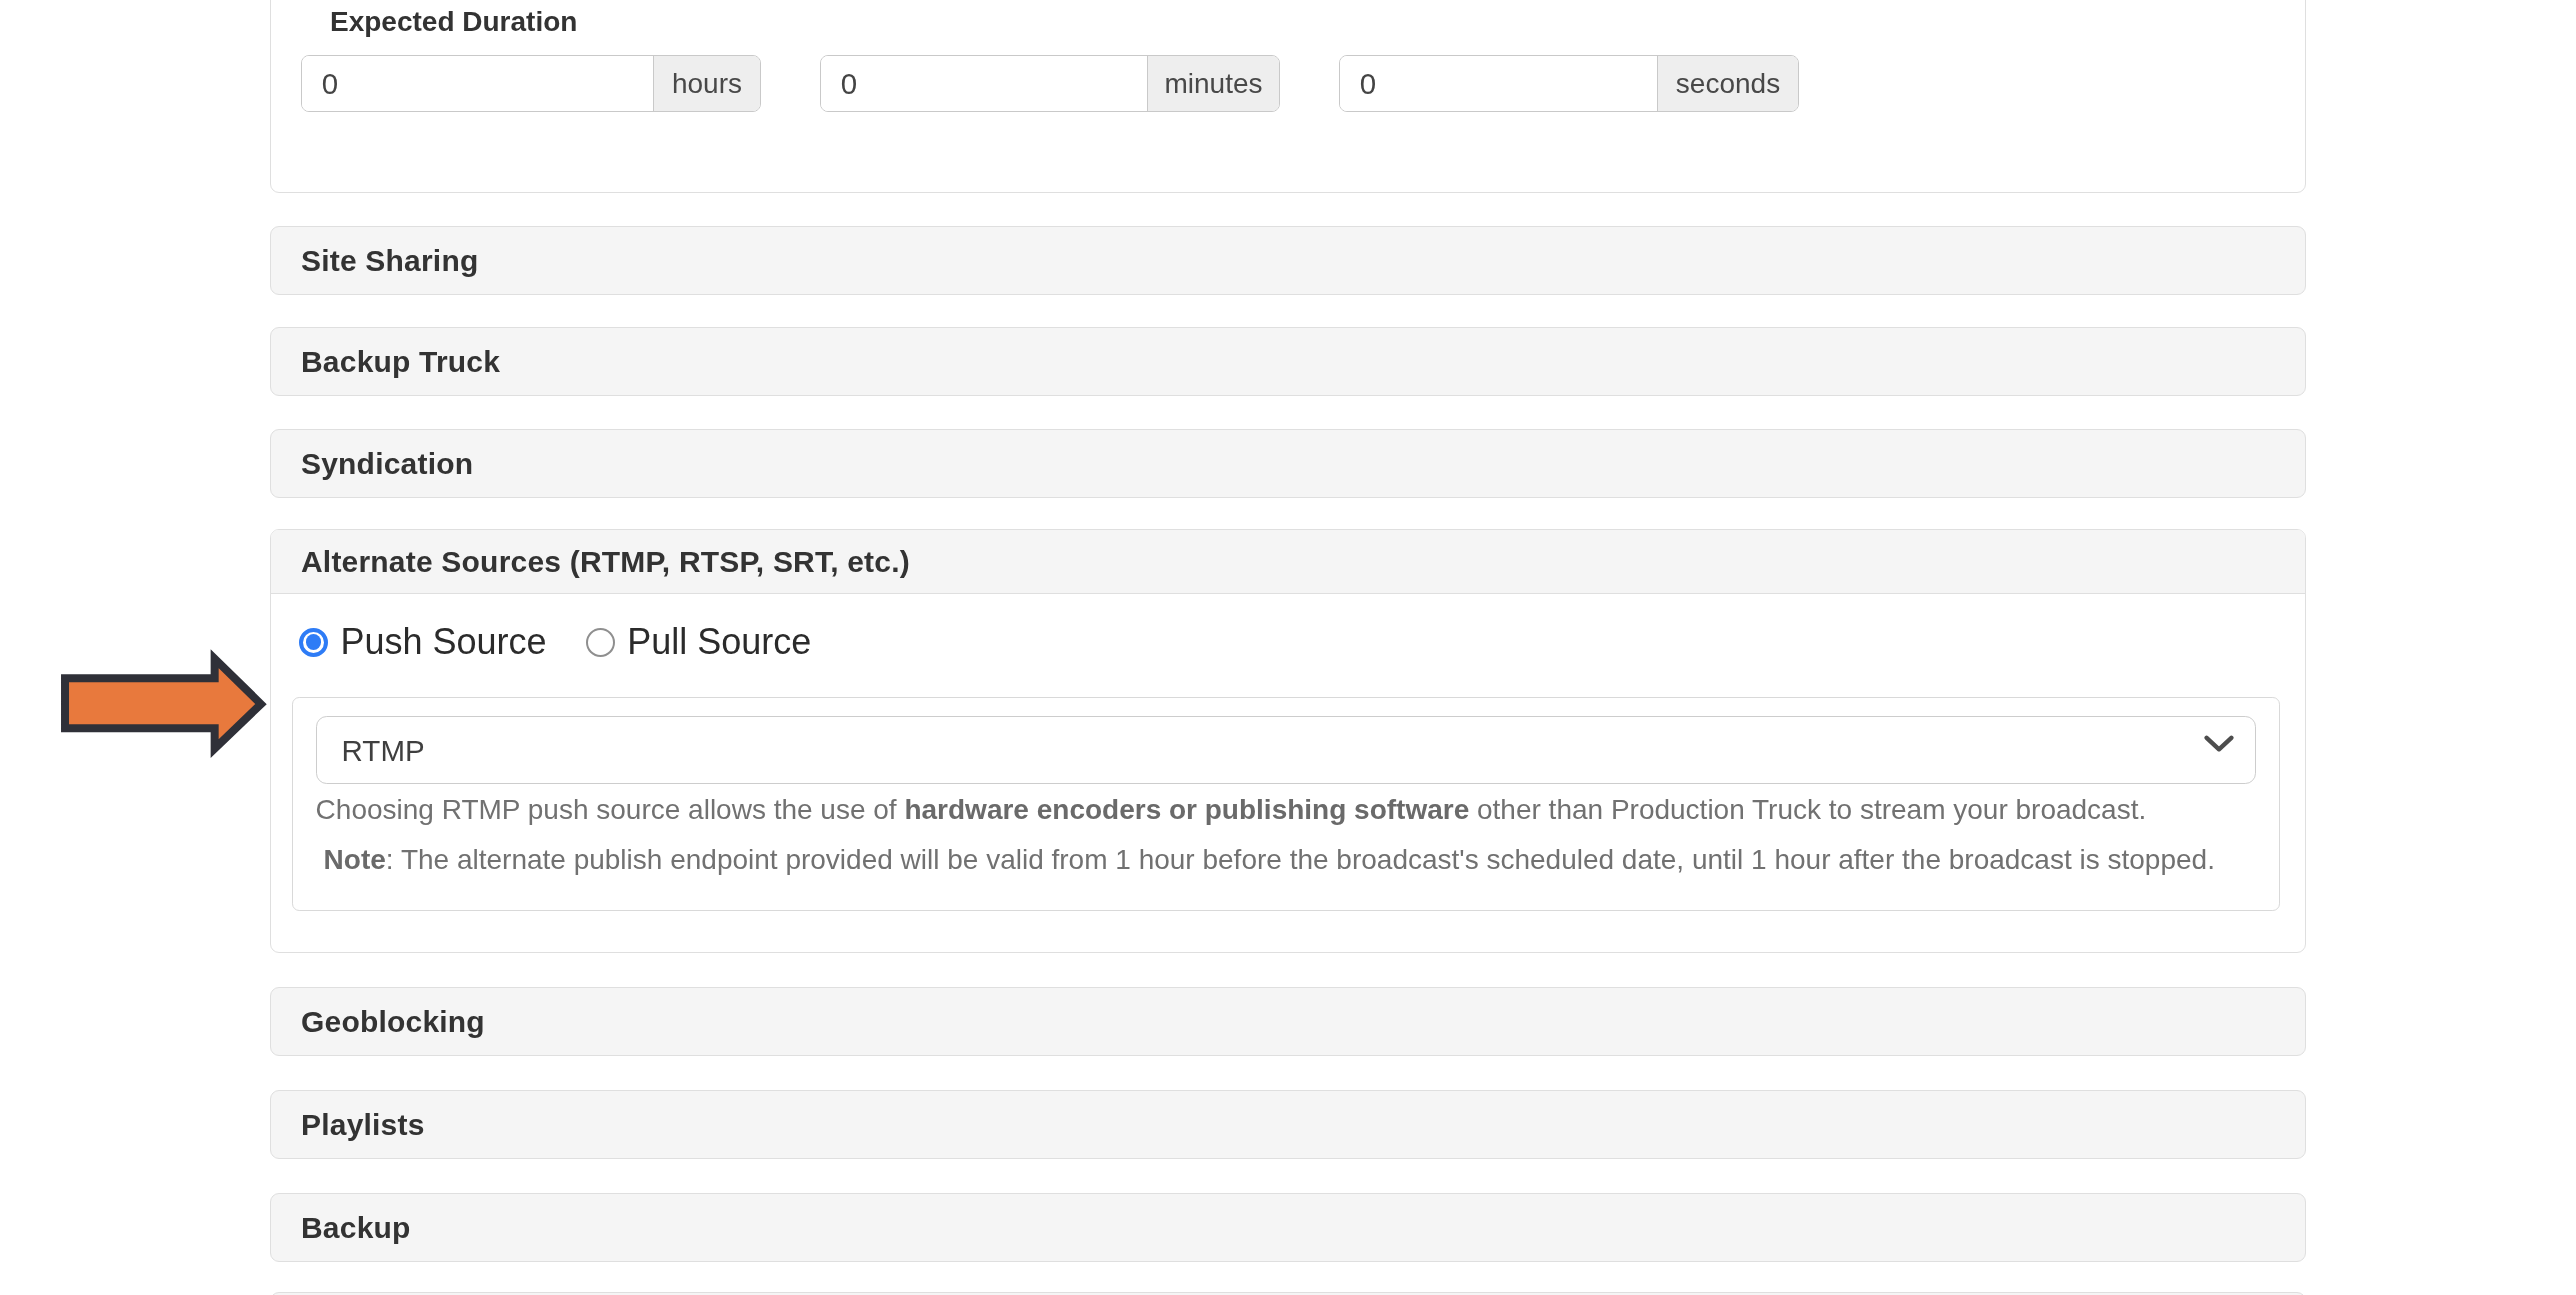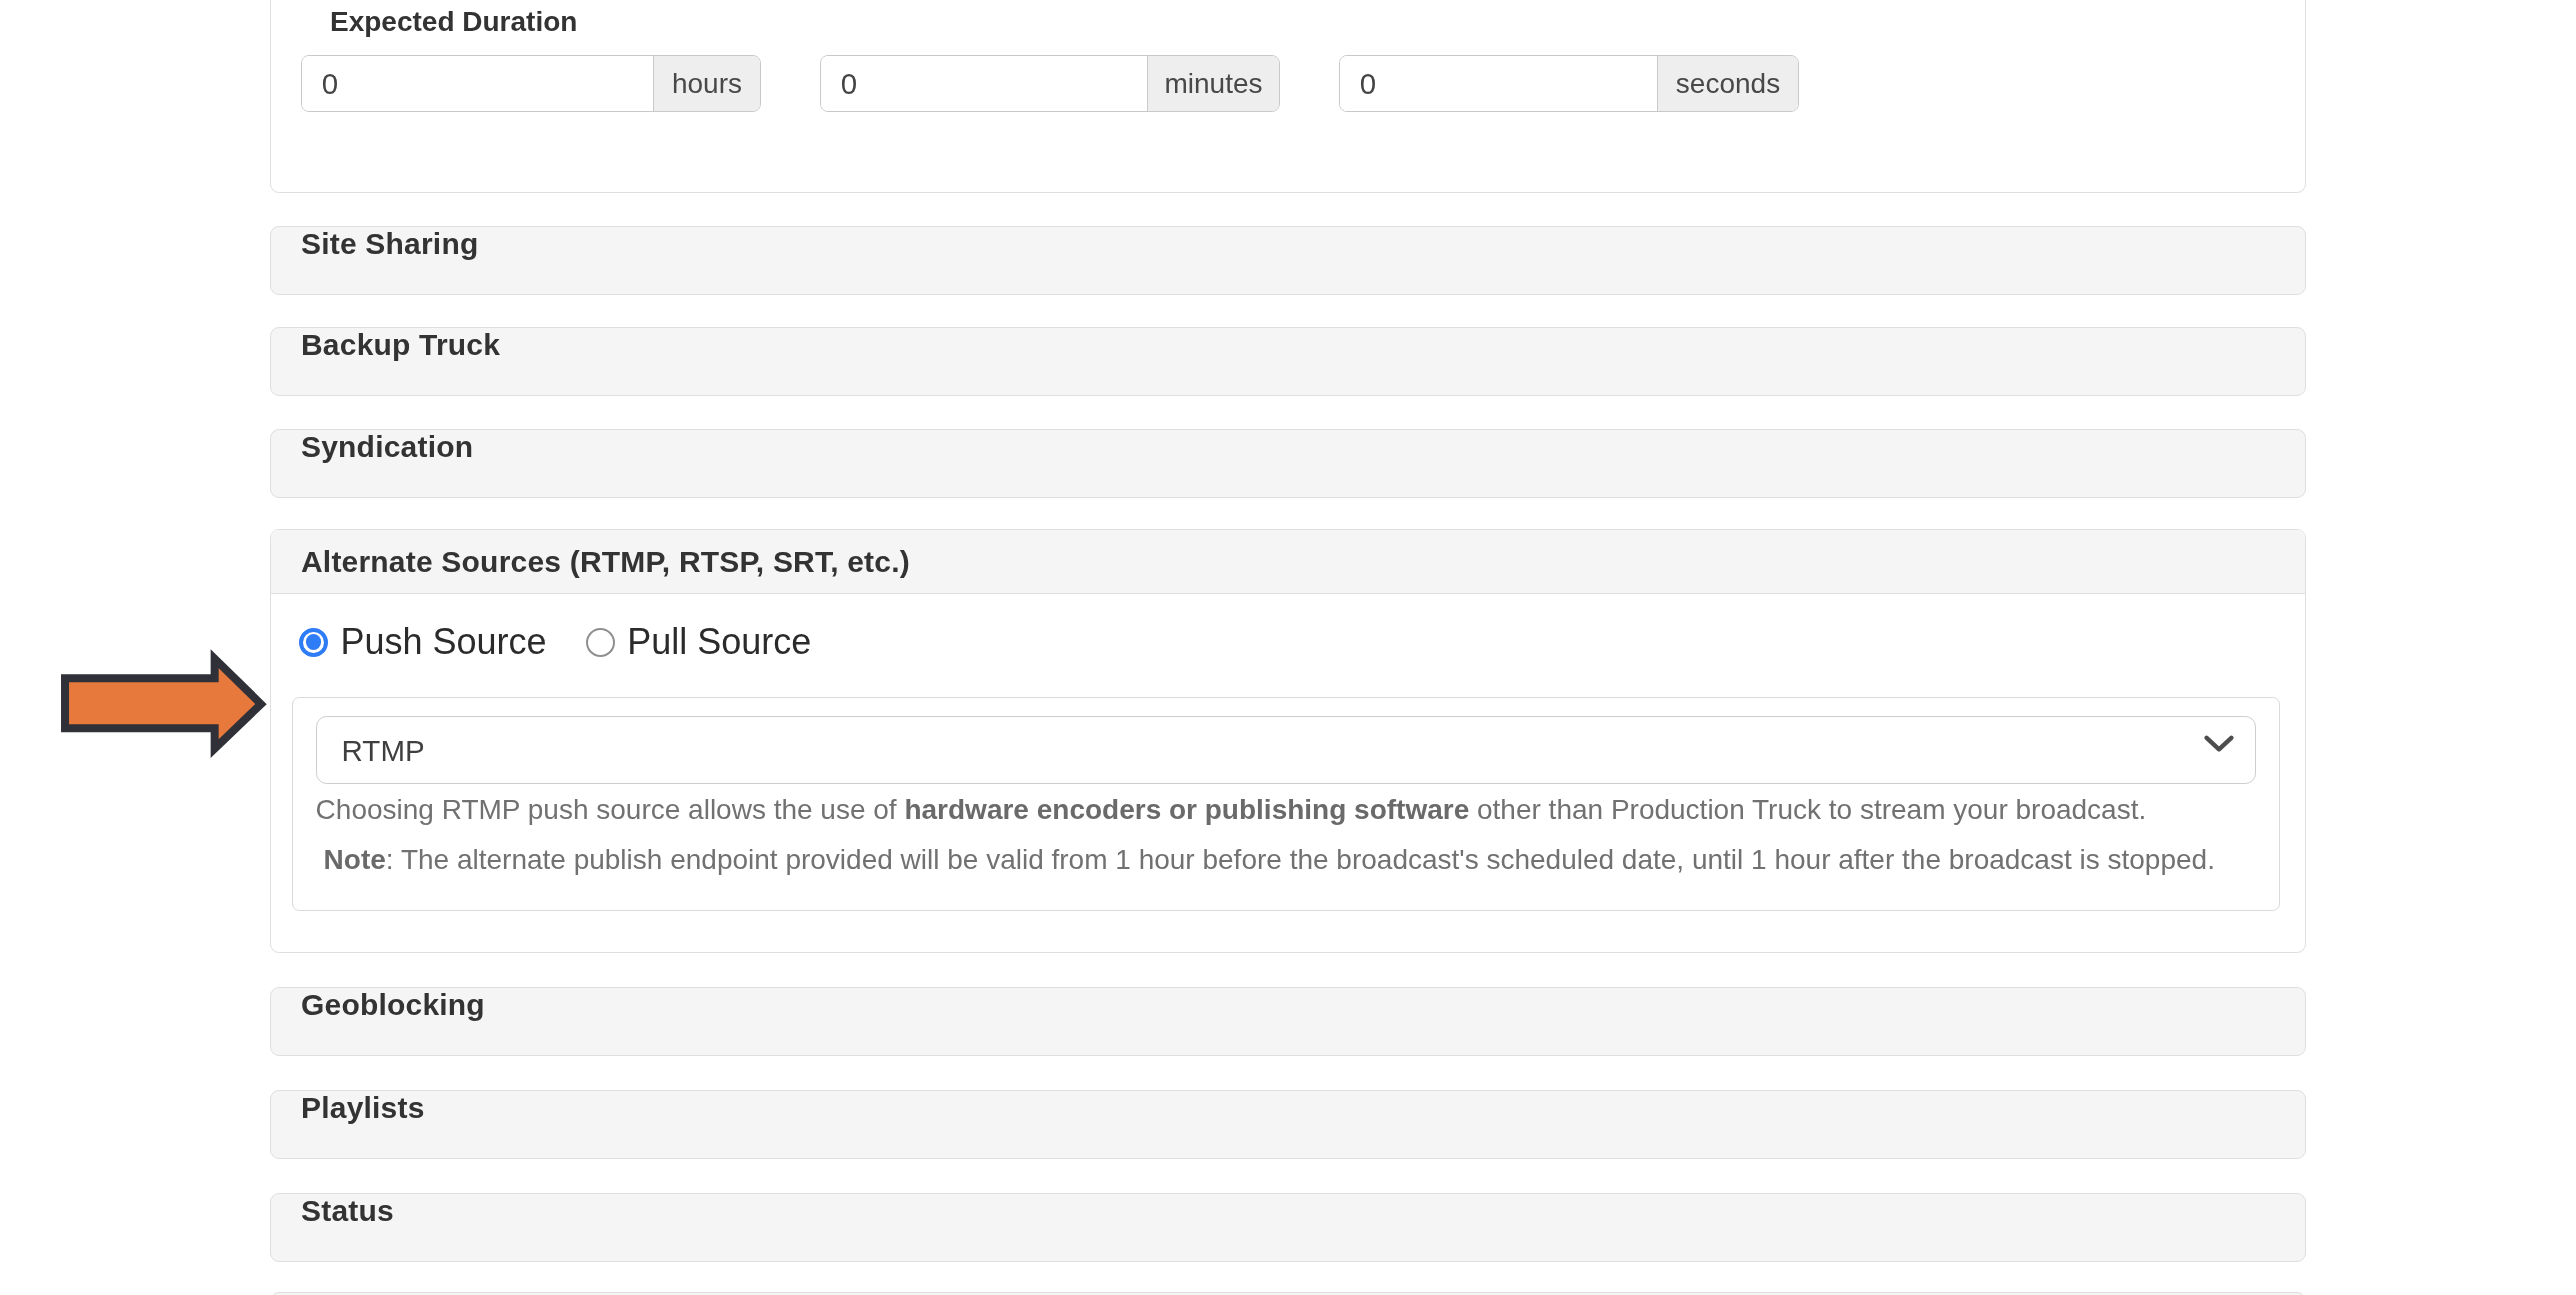--- a/index.html
+++ b/index.html
@@ -7,21 +7,21 @@
     position:relative;width:2576px;height:1295px;overflow:hidden;
     background:#fff;font-family:"Liberation Sans","DejaVu Sans",sans-serif;
   }
   .card{
     position:absolute;left:270px;width:2036px;box-sizing:border-box;
     background:#fff;border:1.8px solid #dfdfdf;border-radius:9px;
   }
   .panel{
     position:absolute;left:270px;width:2036px;height:69px;box-sizing:border-box;
     background:#f5f5f5;border:1.8px solid #dfdfdf;border-radius:9px;
-    display:flex;padding-left:30px;cursor:pointer;
+    display:flex;align-items:center;padding-left:30px;cursor:pointer;
   }
   .panel-title{font-size:30px;font-weight:700;color:#333;letter-spacing:0.2px;}
   
   .duration-label{
     position:absolute;left:30px;top:82px;
     font-size:28px;font-weight:700;color:#333;margin-left:29px;
   }
   .input-group{
     position:absolute;top:131px;height:57px;width:460px;box-sizing:border-box;
     display:flex;border:1.8px solid #c9c9c9;border-radius:8px;overflow:hidden;background:#fff;
@@ -149,21 +149,21 @@
     </div>
   </div>
 
   <div class="panel" style="top:987px;">
     <span class="panel-title">Geoblocking</span>
   </div>
   <div class="panel" style="top:1090px;">
     <span class="panel-title">Playlists</span>
   </div>
   <div class="panel" style="top:1193px;">
-    <span class="panel-title">Status</span>
+    <span class="panel-title">Backup</span>
   </div>
 
   <div class="panel" style="top:1292px;"></div>
 
   <svg class="arrow-annotation" width="218" height="114" viewBox="0 0 244 128">
     <polygon points="12,34 180,34 180,12 232,63 180,113 180,90 12,90" fill="#E8793D" stroke="#2F3038" stroke-width="9" stroke-linejoin="miter"></polygon>
   </svg>
 
 </div>
 

